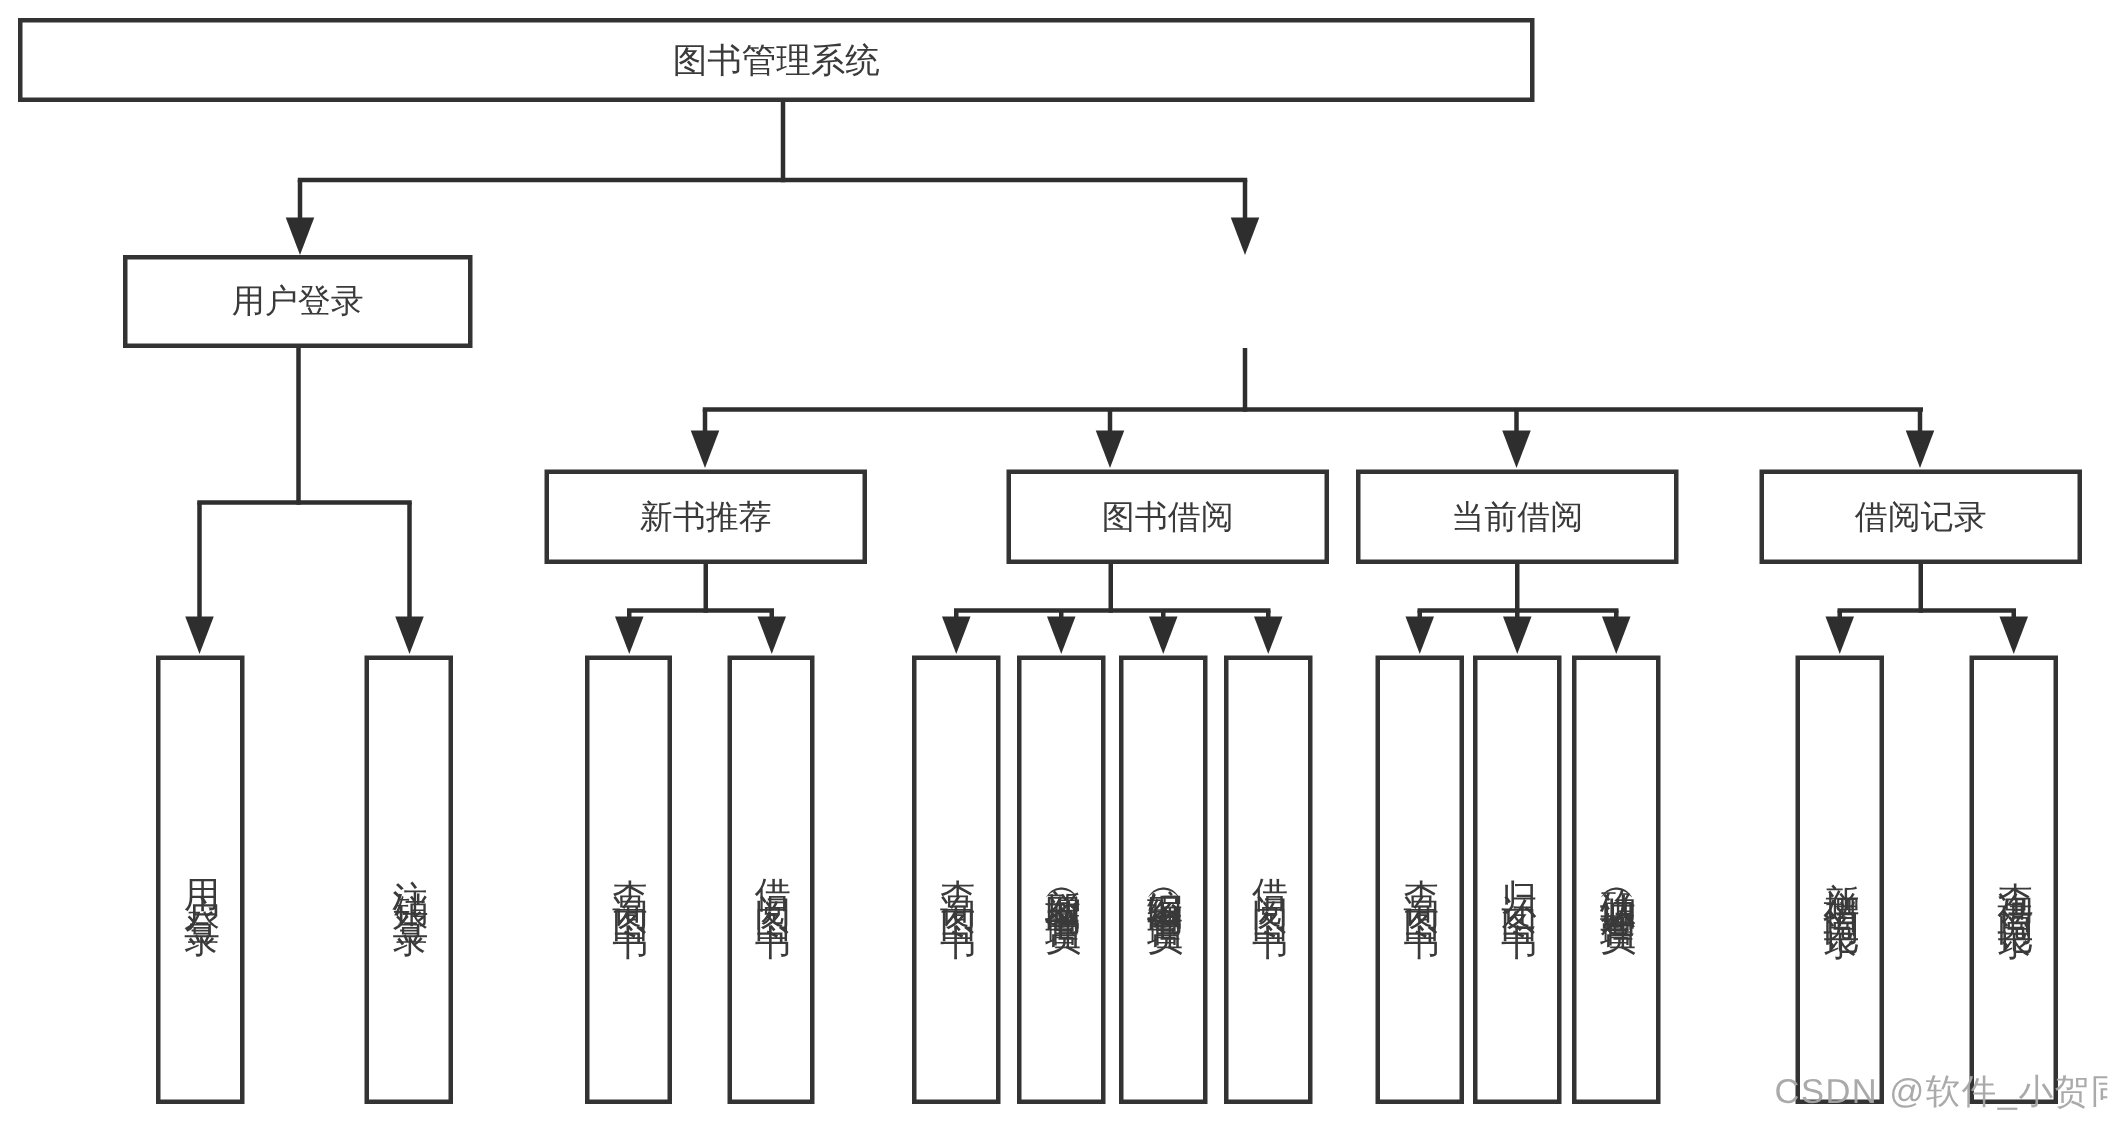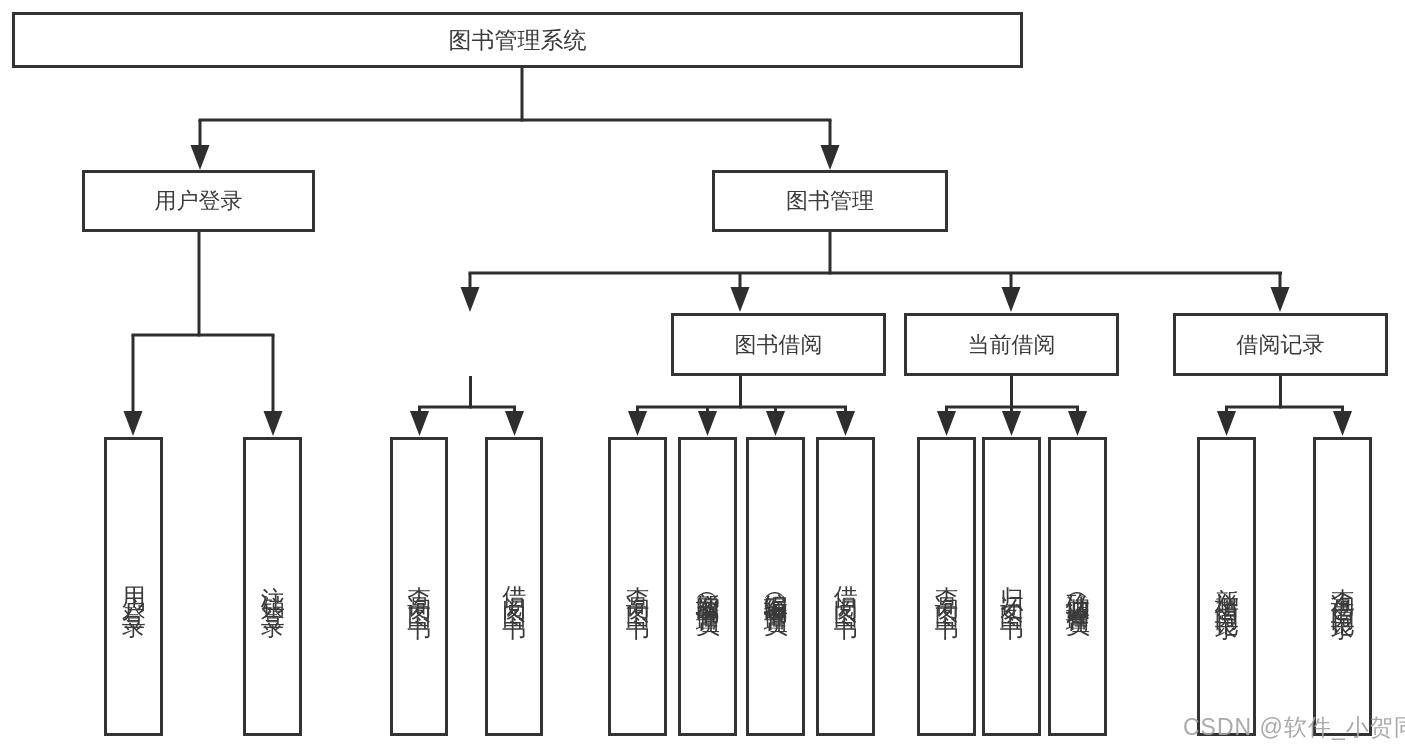--- a/index.html
+++ b/index.html
@@ -127,24 +127,24 @@
     </g>
   </svg>
 
   <div class="hbox title" style="left:12px;top:12px;width:1011px;height:56px">
     <span>图书管理系统</span>
   </div>
 
   <div class="hbox" style="left:82px;top:170px;width:233px;height:62px">
     <span>用户登录</span>
   </div>
-  <div class="hbox" style="left:712px;top:170px;width:236px;height:62px">
-    <span>图书管理</span>
+
+  <div class="hbox" style="left:363px;top:313px;width:215px;height:63px">
+    <span>新书推荐</span>
   </div>
-
   <div class="hbox" style="left:671px;top:313px;width:215px;height:63px">
     <span>图书借阅</span>
   </div>
   <div class="hbox" style="left:1173px;top:313px;width:215px;height:63px">
     <span>借阅记录</span>
   </div>
   <div class="hbox" style="left:904px;top:313px;width:215px;height:63px">
     <span>当前借阅</span>
   </div>
 

